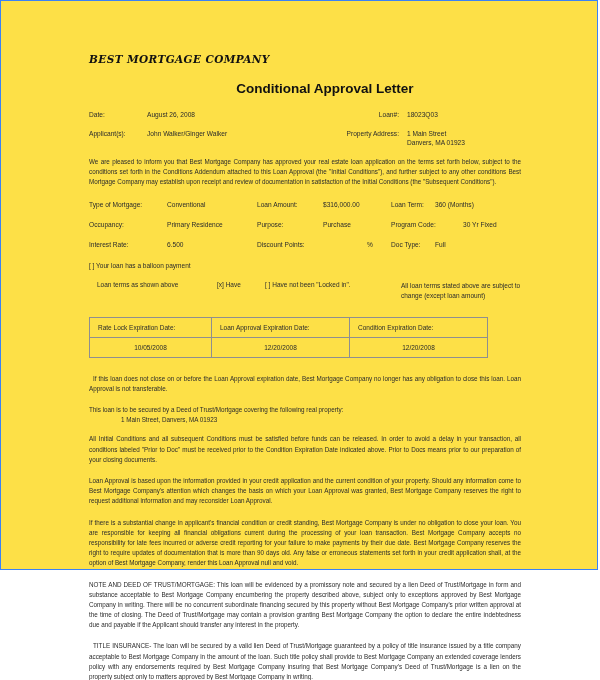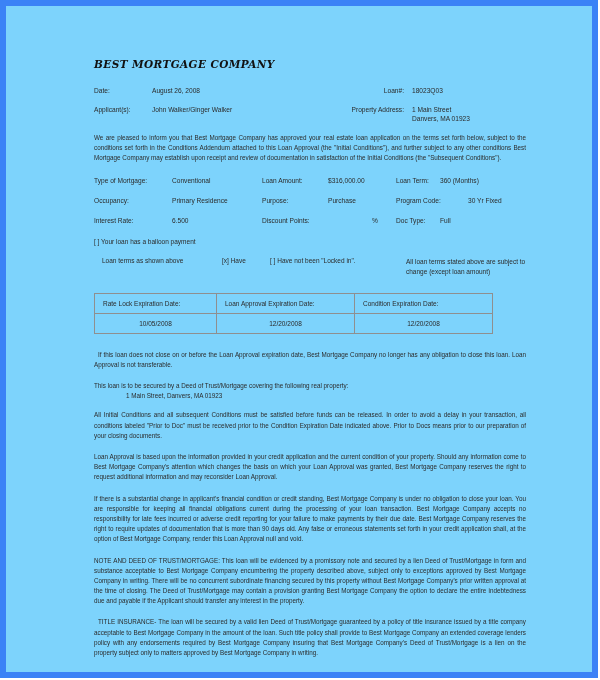--- a/index.html
+++ b/index.html
@@ -10,24 +10,24 @@
   body {
     width: 600px;
     height: 680px;
     font-family: "Liberation Sans", sans-serif;
     color: #2b2b2b;
     overflow: hidden;
   }
   .page {
     position: relative;
     width: 598px;
-    height: 678px;
-    border: 6px solid #3b82f6;
+    height: 570px;
+    border: 1px solid #3b82f6;
     box-sizing: border-box;
-    background: #7dd3fc;
+    background: #fde047;
   }
   .content {
     position: absolute;
     left: 88px;
     top: 52px;
     width: 432px;
   }
 
   
   .letterhead {
@@ -154,20 +154,21 @@
   .col-c { width: 128px; }
 </style>
 </head>
 <body>
 
 <div class="page">
   <div class="content">
 
     <div class="letterhead">BEST MORTGAGE COMPANY</div>
 
+    <div class="doc-title">Conditional Approval Letter</div>
 
     <div class="hdr-row">
       <div class="hdr-left">
         <span class="hdr-label">Date:</span>
         <span class="hdr-value">August 26, 2008</span>
       </div>
       <div class="hdr-right">
         <span class="hdr-label wide">Loan#:</span>
         <span class="hdr-value">18023Q03</span>
       </div>

